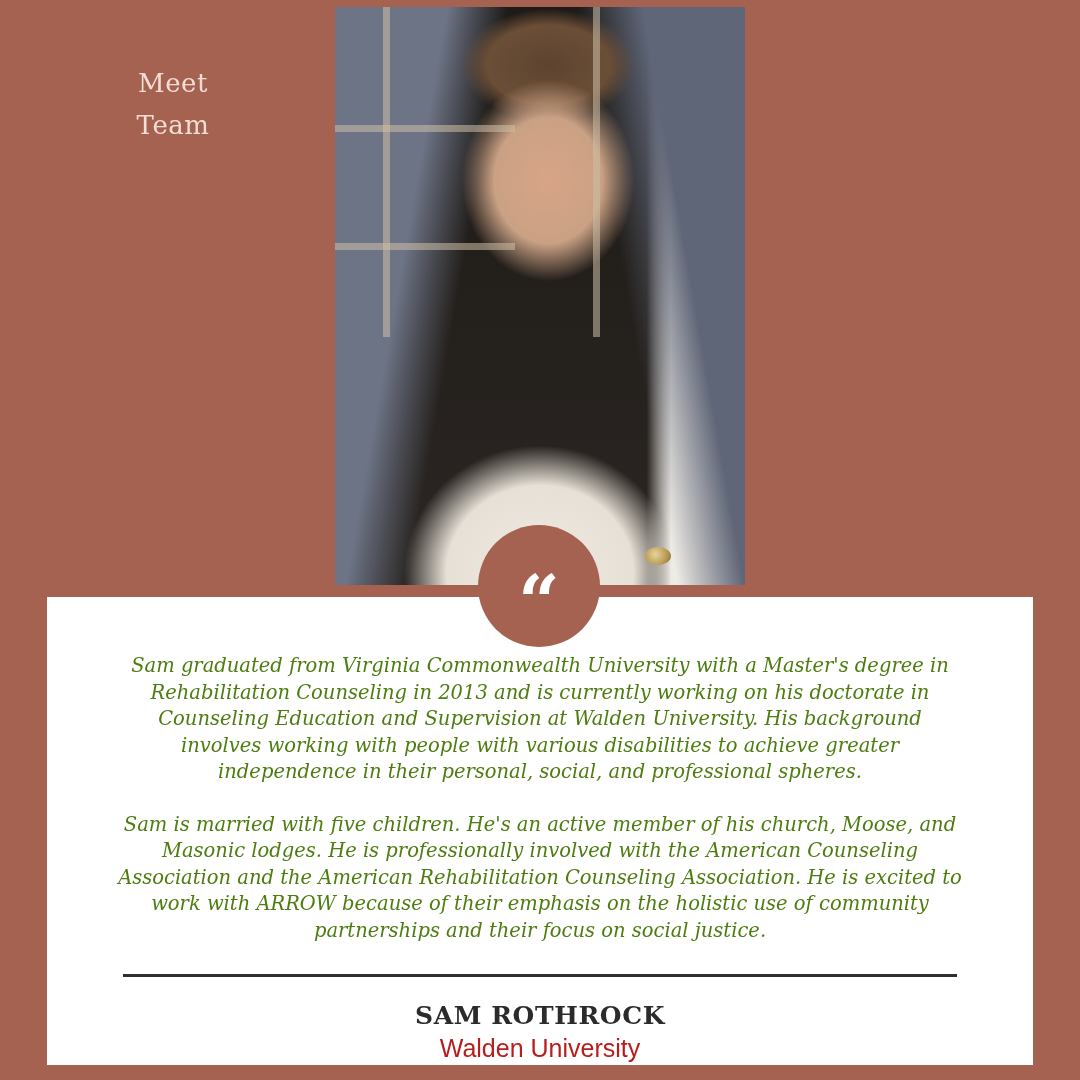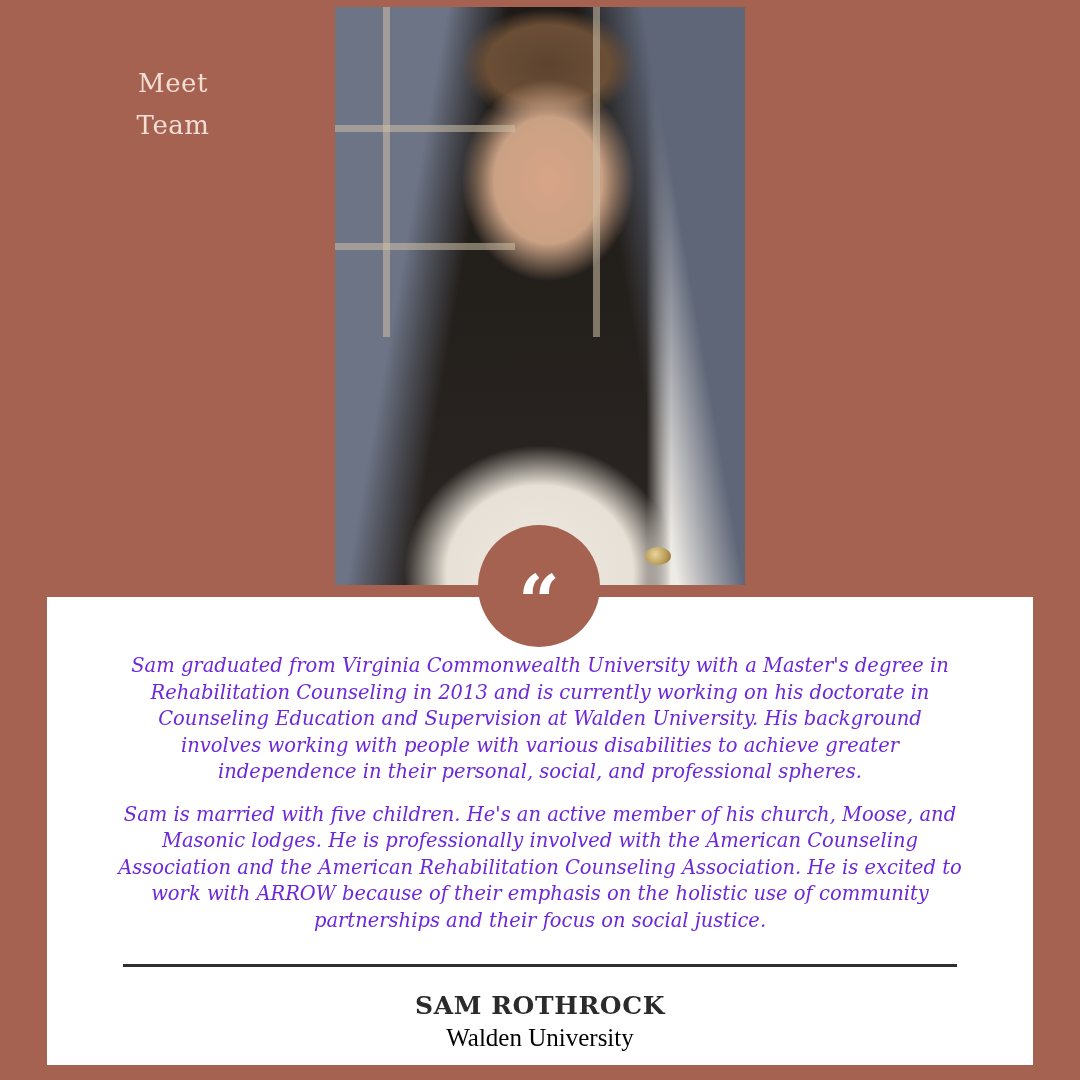--- a/index.html
+++ b/index.html
@@ -97,45 +97,45 @@
     width: 986px;
     height: 468px;
     background: #ffffff;
     padding: 56px 48px 0 48px;
   }
   .bio {
     font-family: "DejaVu Serif", "Liberation Serif", serif;
     font-style: italic;
     font-size: 19.5px;
     line-height: 26.5px;
-    color: #6d28d9;
+    color: #4d7c0f;
     text-align: center;
     margin: 0 20px;
   }
-  .bio.second { margin-top: 16px; }
+  .bio.second { margin-top: 26px; }
 
   .divider {
     height: 3px;
     background: #2f2f2f;
     margin: 30px 28px 0 28px;
   }
   .person-name {
     text-align: center;
     font-family: "DejaVu Serif", "Liberation Serif", serif;
     font-weight: bold;
     font-size: 25px;
     letter-spacing: 0.6px;
     color: #2b2b2b;
     margin-top: 24px;
   }
   .person-org {
     text-align: center;
-    font-family: Liberation Serif, serif;
+    font-family: Liberation Sans, sans-serif;
     font-size: 25px;
-    color: #000000;
+    color: #b91c1c;
     margin-top: 4px;
   }
 
   
   .lapel-pin {
     position: absolute;
     left: 310px;
     top: 540px;
     width: 26px;
     height: 18px;

